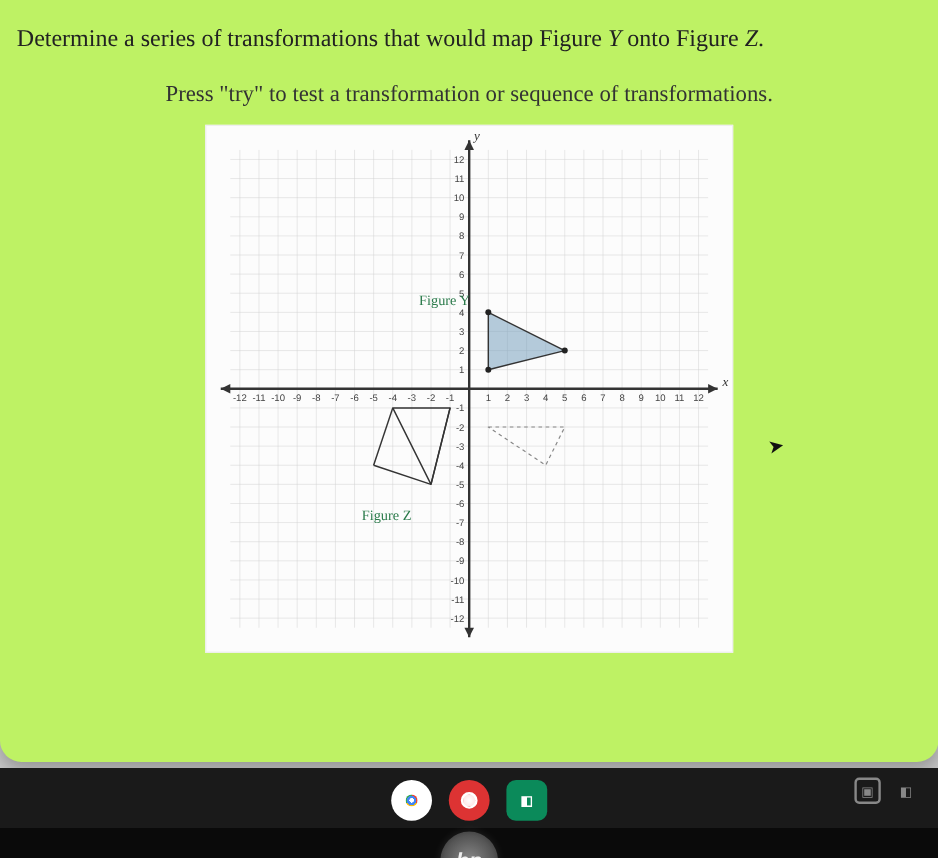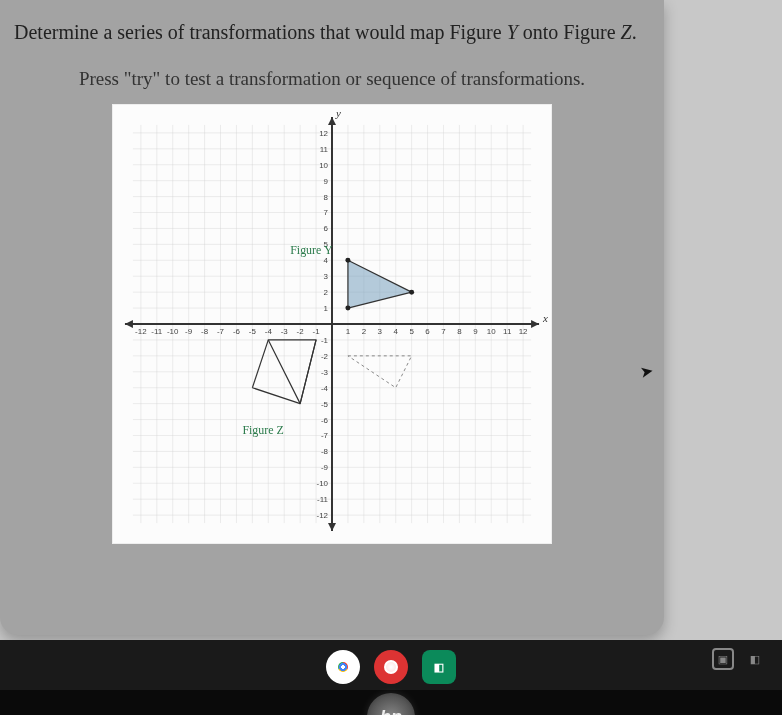--- a/index.html
+++ b/index.html
@@ -5,22 +5,22 @@
     * { margin: 0; padding: 0; box-sizing: border-box; }
     body {
       width: 782px;
       height: 715px;
       font-family: Georgia, 'Times New Roman', serif;
       background: #c8c8c8;
       overflow: hidden;
       position: relative;
     }
     .page {
-      background: #a3a3a3;
-      width: 664px;
+      background: #bef264;
+      width: 782px;
       height: 635px;
       padding: 18px 14px;
       position: relative;
       border-radius: 0 0 18px 18px;
       box-shadow: 0 6px 14px rgba(0,0,0,0.25);
     }
     .question {
       font-size: 20px;
       color: #222;
       margin-bottom: 22px;

